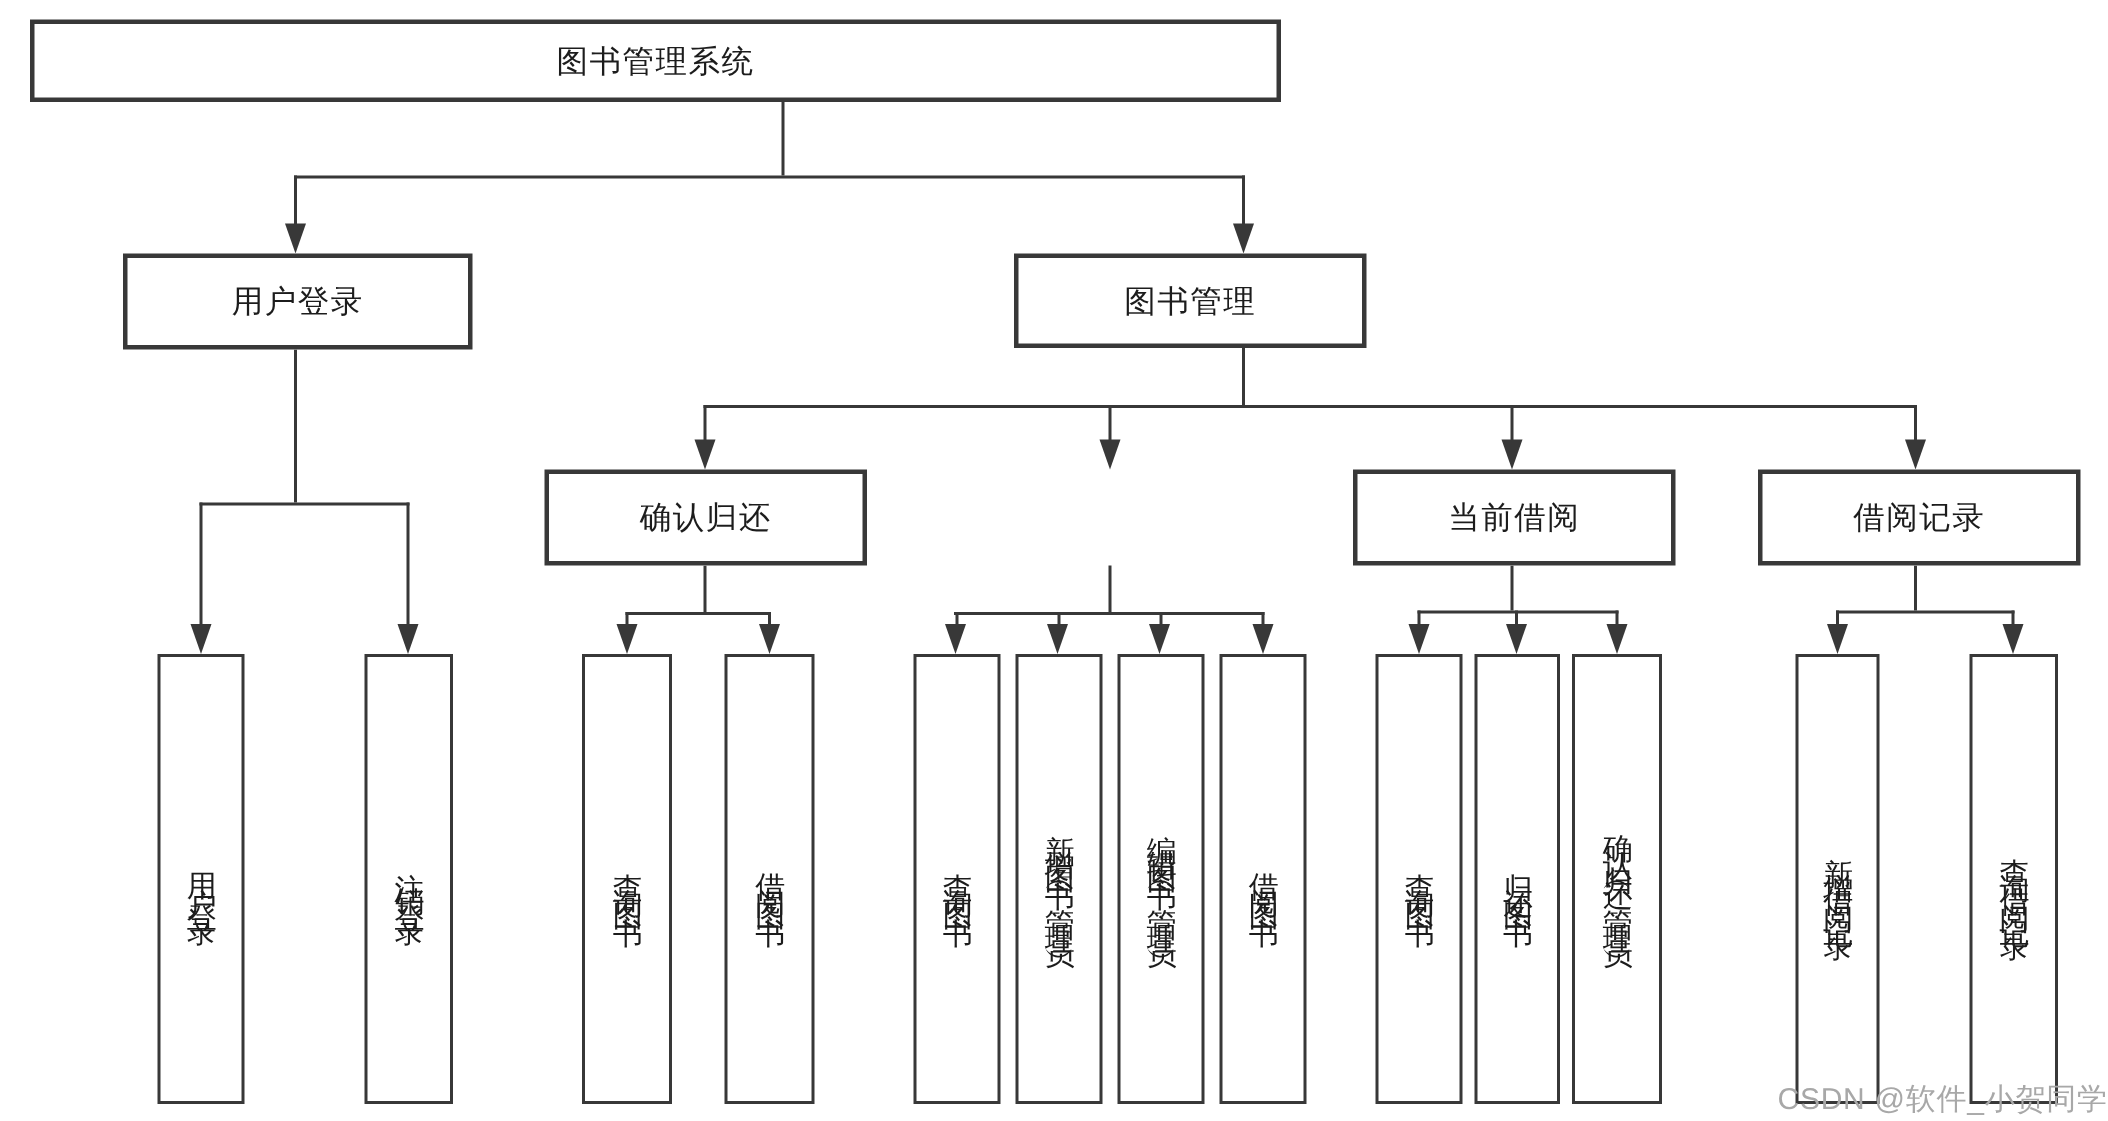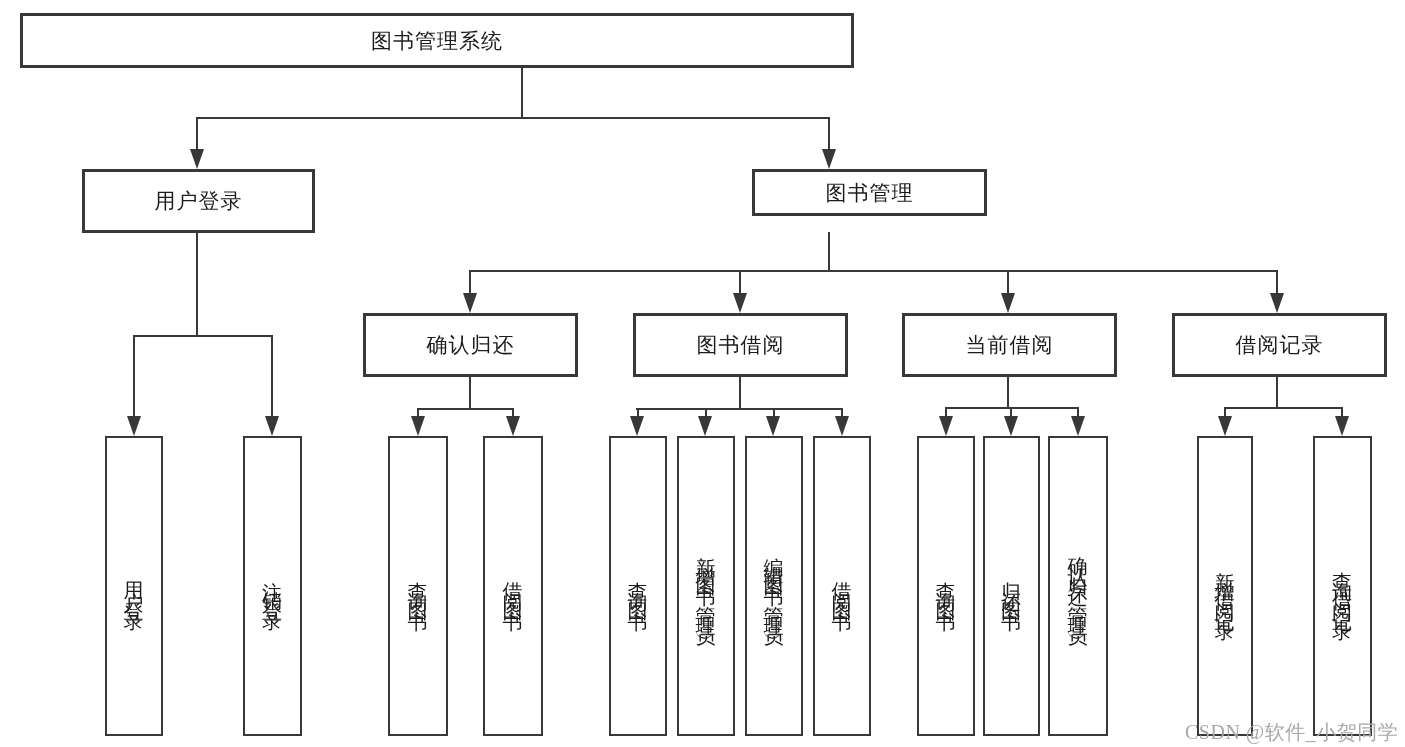--- a/index.html
+++ b/index.html
@@ -19,21 +19,21 @@
   }
   .hline { position:absolute; height:2px; background:#383838; z-index:1; }
   .vline { position:absolute; width:2px;  background:#383838; z-index:1; }
   .arrow {
     position:absolute; width:0; height:0; z-index:1;
     border-left:7px solid transparent; border-right:7px solid transparent;
     border-top:20px solid #383838;
   }
   .watermark {
     position:absolute; left:1185px; top:719px; z-index:5;
-    font-size:20px; color:#a8a8a8; white-space:nowrap; letter-spacing:0.5px;font-family:Liberation Serif, serif;
+    font-size:20px; color:#a8a8a8; white-space:nowrap; letter-spacing:0.5px;
   }
 </style>
 </head>
 <body>
 
 <div class="canvas">
 
   <div class="box" style="left:20px; top:13px; width:834px; height:55px;">
     <span>图书管理系统</span>
   </div>
@@ -41,21 +41,21 @@
   <div class="vline" style="left:521px; top:68px; height:49px;"></div>
   <div class="hline" style="left:196px; top:117px; width:634px;"></div>
   <div class="vline" style="left:196px; top:117px; height:36px;"></div>
   <div class="arrow" style="left:190px; top:149px;"></div>
   <div class="vline" style="left:828px; top:117px; height:36px;"></div>
   <div class="arrow" style="left:822px; top:149px;"></div>
 
   <div class="box" style="left:82px; top:169px; width:233px; height:64px;">
     <span>用户登录</span>
   </div>
-  <div class="box" style="left:752px; top:169px; width:235px; height:47px;justify-content:center;">
+  <div class="box" style="left:676px; top:169px; width:235px; height:63px;justify-content:center;">
     <span>图书管理</span>
   </div>
 
   <div class="vline" style="left:196px; top:233px; height:102px;"></div>
   <div class="hline" style="left:133px; top:335px; width:140px;"></div>
   <div class="vline" style="left:133px; top:335px; height:85px;"></div>
   <div class="arrow" style="left:127px; top:416px;"></div>
   <div class="vline" style="left:271px; top:335px; height:85px;"></div>
   <div class="arrow" style="left:265px; top:416px;"></div>
 
@@ -65,23 +65,20 @@
   <div class="arrow" style="left:463px;  top:293px;"></div>
   <div class="vline" style="left:739px;  top:270px; height:27px;"></div>
   <div class="arrow" style="left:733px;  top:293px;"></div>
   <div class="vline" style="left:1007px; top:270px; height:27px;"></div>
   <div class="arrow" style="left:1001px; top:293px;"></div>
   <div class="vline" style="left:1276px; top:270px; height:27px;"></div>
   <div class="arrow" style="left:1270px; top:293px;"></div>
 
   <div class="box" style="left:363px; top:313px; width:215px; height:64px;">
     <span>确认归还</span>
-  </div>
-  <div class="box" style="left:633px; top:313px; width:215px; height:64px;">
-    <span>图书借阅</span>
   </div>
   <div class="box" style="left:902px; top:313px; width:215px; height:64px;">
     <span>当前借阅</span>
   </div>
   <div class="box" style="left:1172px; top:313px; width:215px; height:64px;">
     <span>借阅记录</span>
   </div>
 
   <div class="vline" style="left:469px; top:377px; height:31px;"></div>
   <div class="hline" style="left:417px; top:408px; width:97px;"></div>

